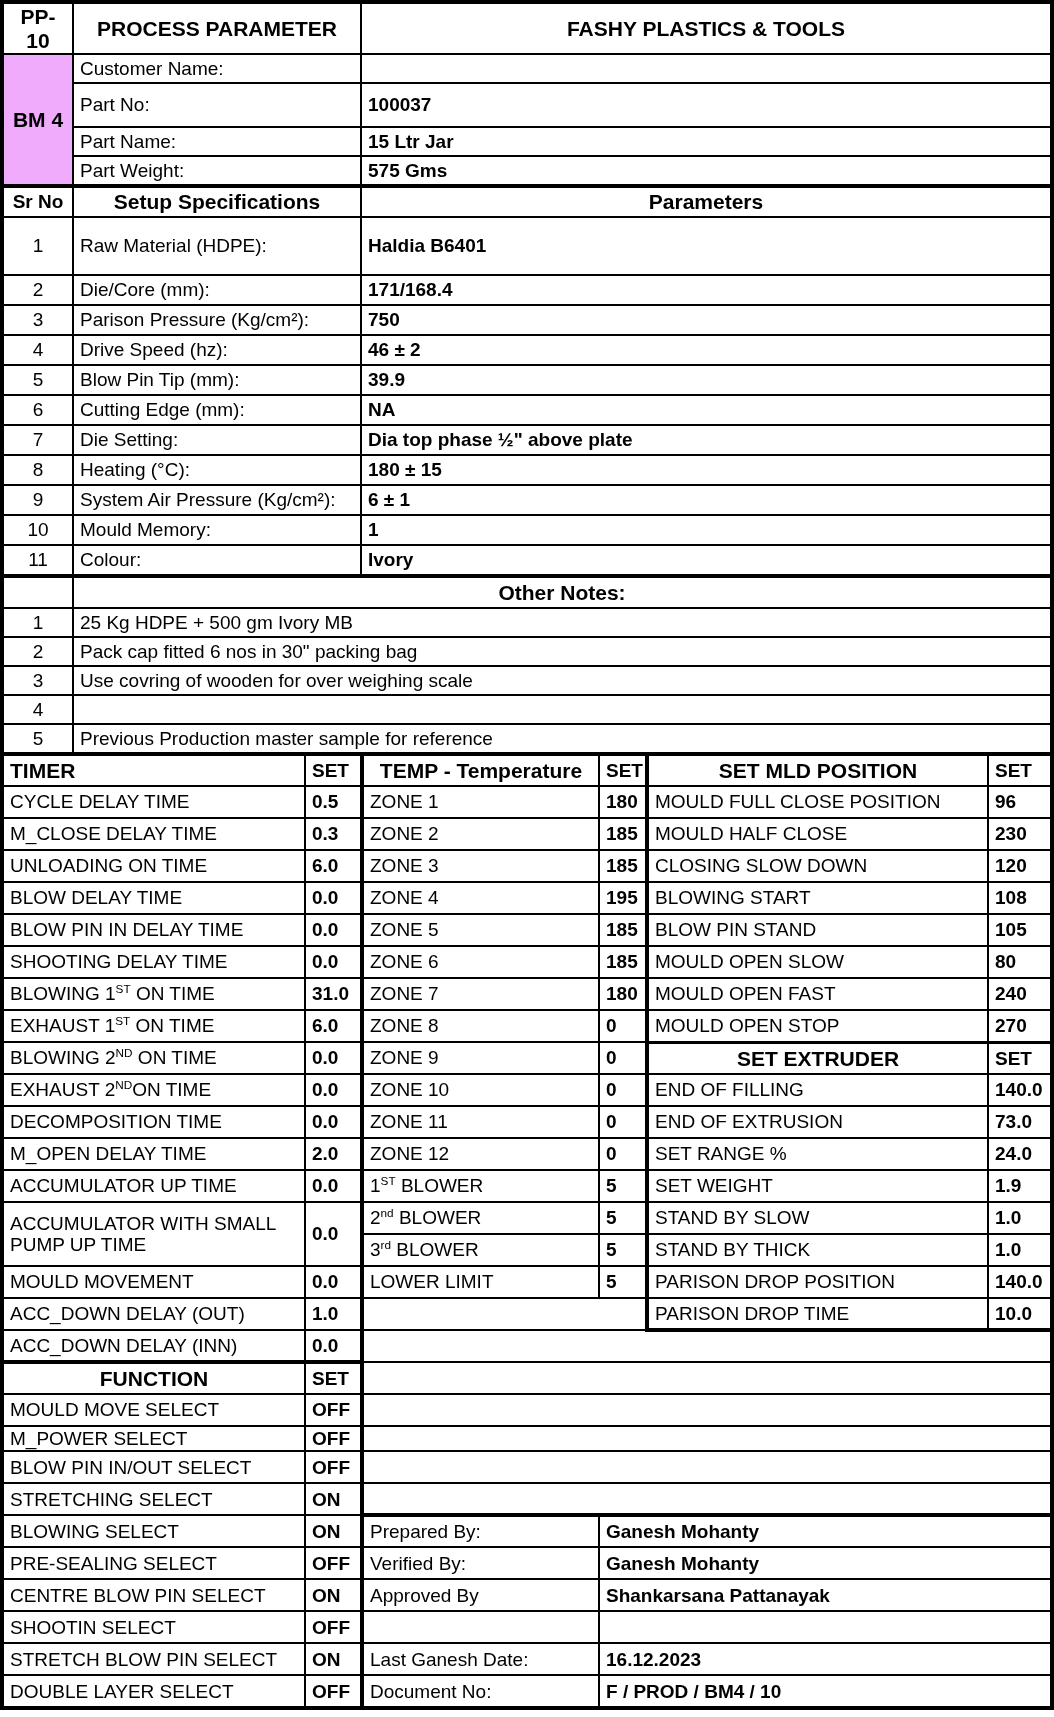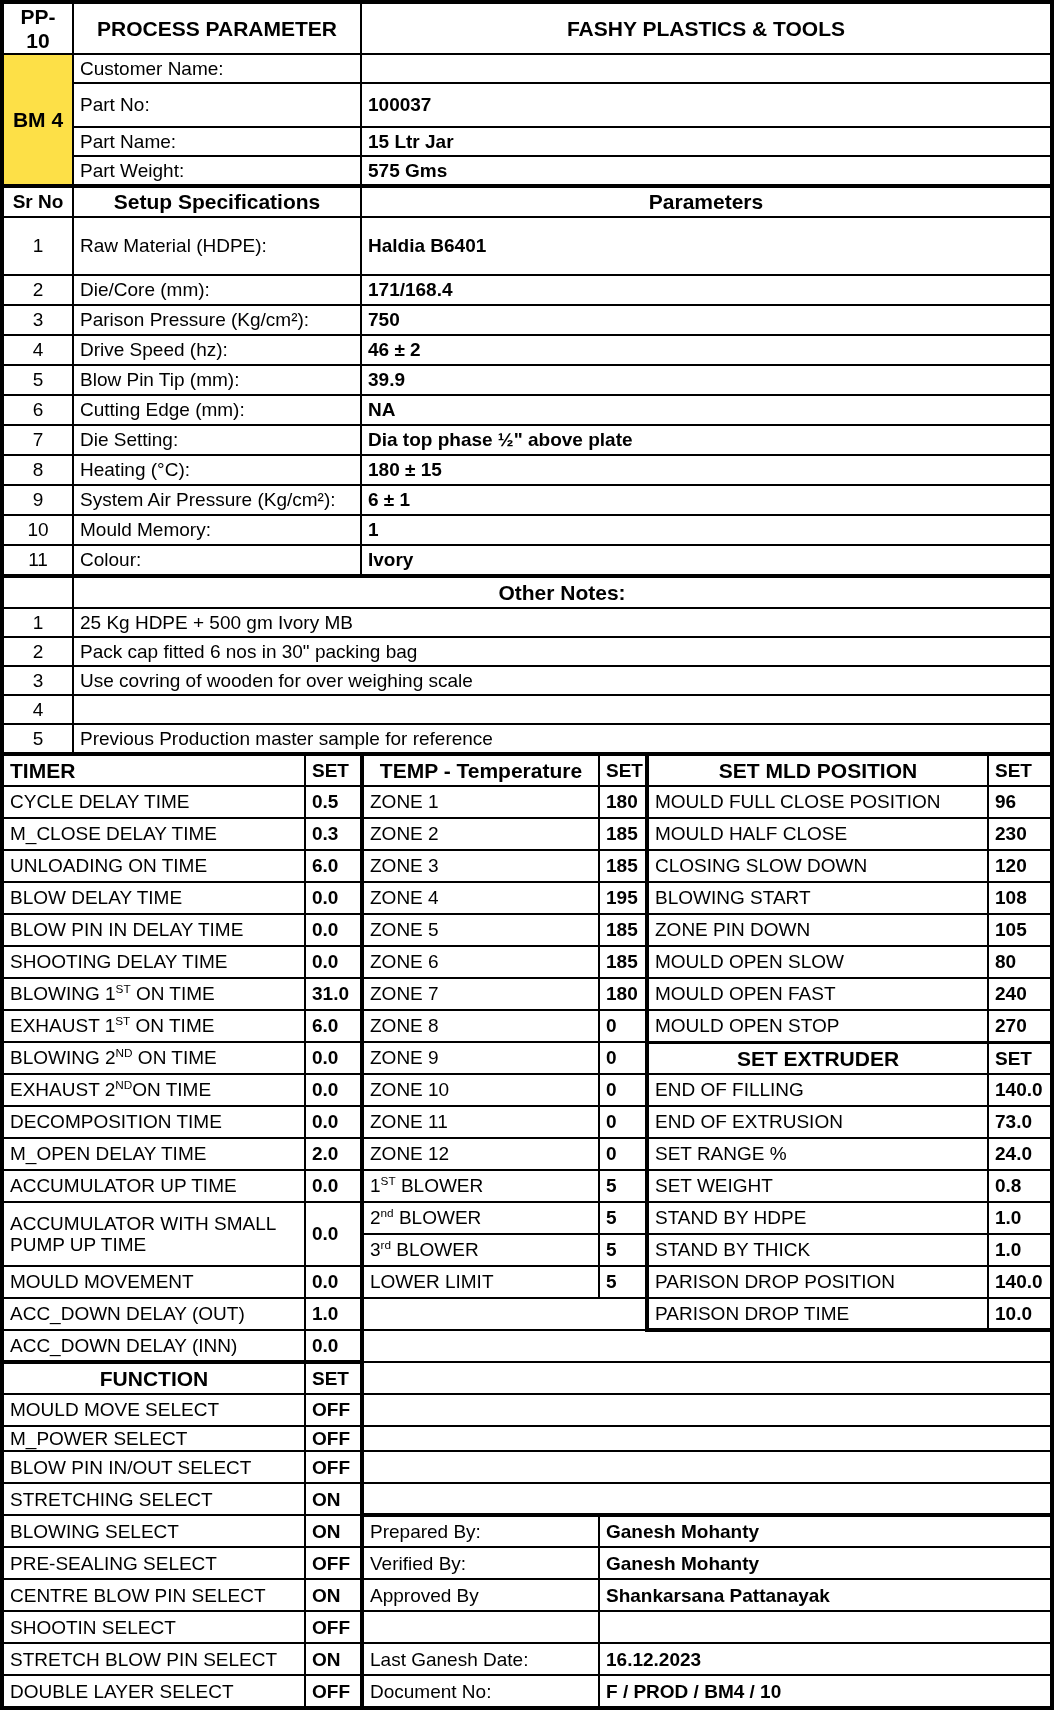--- a/index.html
+++ b/index.html
@@ -5,21 +5,21 @@
   html,body{margin:0;padding:0;background:#fff;color:#000;
     font-family:"Liberation Sans","DejaVu Sans",sans-serif;}
   .sheet{width:1054px;box-sizing:border-box;border:2px solid #000;background:#fff;}
   table{border-collapse:collapse;table-layout:fixed;width:100%;}
   td{border:2px solid #000;padding:1px 6px;font-size:19px;line-height:1.12;
      overflow:hidden;vertical-align:middle;}
   .b{font-weight:bold}
   .c{text-align:center}
   .r{text-align:right}
   .big{font-size:21px}
-  .gray{background:#fde047}
+  .gray{background:#f0abfc}
   .vr{border-right-width:4px}
   .t3{border-top-width:3px}
   .t4{border-top-width:4px}
   .b4{border-bottom-width:4px}
   sup{font-size:62%;line-height:0;vertical-align:super}
   .nw{white-space:nowrap}
 </style>
 </head>
 <body>
 
@@ -209,21 +209,21 @@
       <td>ZONE 4</td>
       <td class="b vr">195</td>
       <td>BLOWING START</td>
       <td class="b">108</td>
     </tr>
     <tr style="height:32px">
       <td>BLOW PIN IN DELAY TIME</td>
       <td class="b vr">0.0</td>
       <td>ZONE 5</td>
       <td class="b vr">185</td>
-      <td>ZONE PIN DOWN</td>
+      <td>BLOW PIN STAND</td>
       <td class="b">105</td>
     </tr>
     <tr style="height:32px">
       <td>SHOOTING DELAY TIME</td>
       <td class="b vr">0.0</td>
       <td>ZONE 6</td>
       <td class="b vr">185</td>
       <td>MOULD OPEN SLOW</td>
       <td class="b">80</td>
     </tr>
@@ -274,28 +274,28 @@
       <td class="b vr">0</td>
       <td>SET RANGE %</td>
       <td class="b">24.0</td>
     </tr>
     <tr style="height:32px">
       <td>ACCUMULATOR UP TIME</td>
       <td class="b vr">0.0</td>
       <td>1<sup>ST</sup> BLOWER</td>
       <td class="b vr">5</td>
       <td>SET WEIGHT</td>
-      <td class="b">0.8</td>
+      <td class="b">1.9</td>
     </tr>
     <tr style="height:32px">
       <td rowspan="2">ACCUMULATOR WITH SMALL PUMP UP TIME</td>
       <td rowspan="2" class="b vr">0.0</td>
       <td>2<sup>nd</sup> BLOWER</td>
       <td class="b vr">5</td>
-      <td>STAND BY HDPE</td>
+      <td>STAND BY SLOW</td>
       <td class="b">1.0</td>
     </tr>
     <tr style="height:32px">
       <td>3<sup>rd</sup> BLOWER</td>
       <td class="b vr">5</td>
       <td>STAND BY THICK</td>
       <td class="b">1.0</td>
     </tr>
     <tr style="height:32px">
       <td>MOULD MOVEMENT</td>

